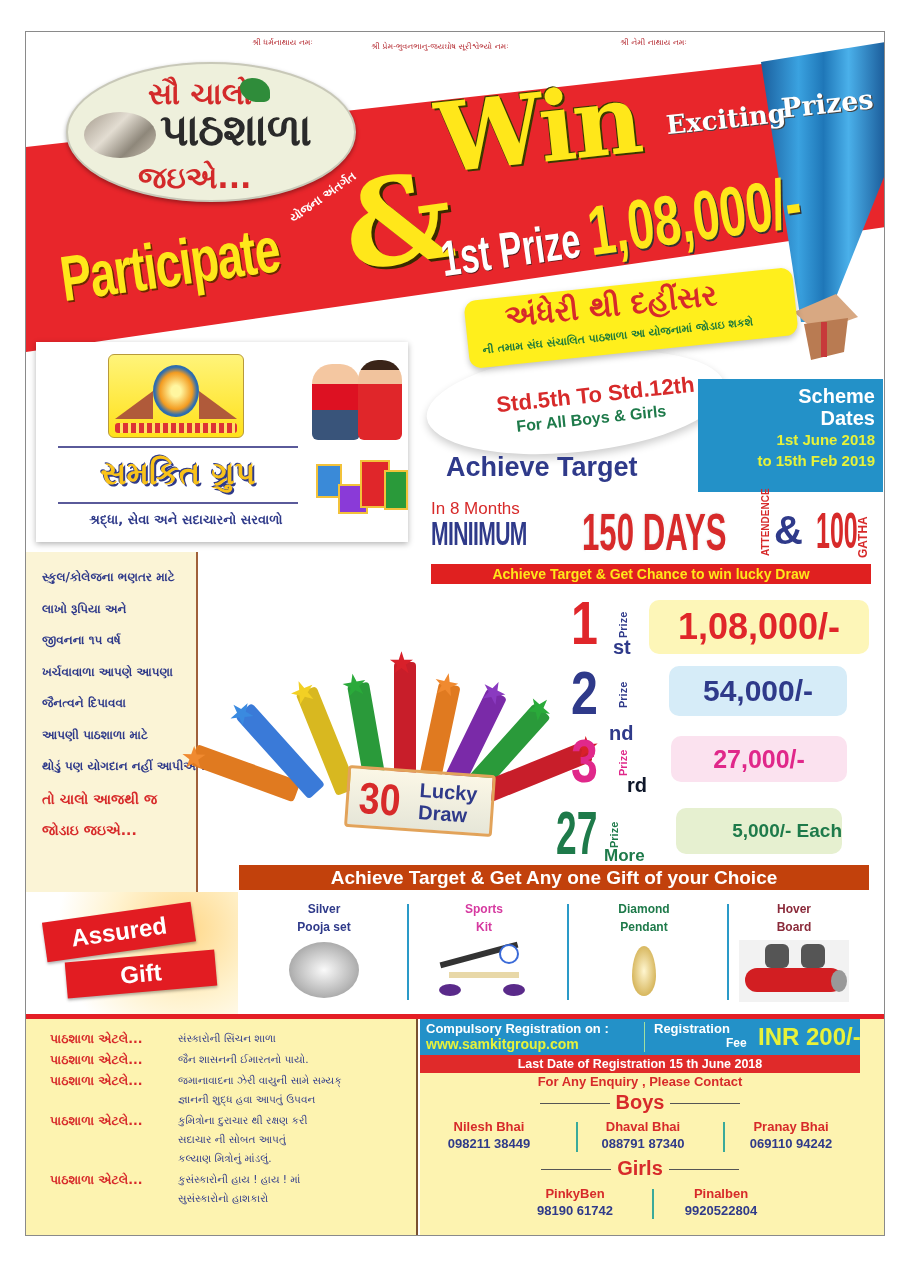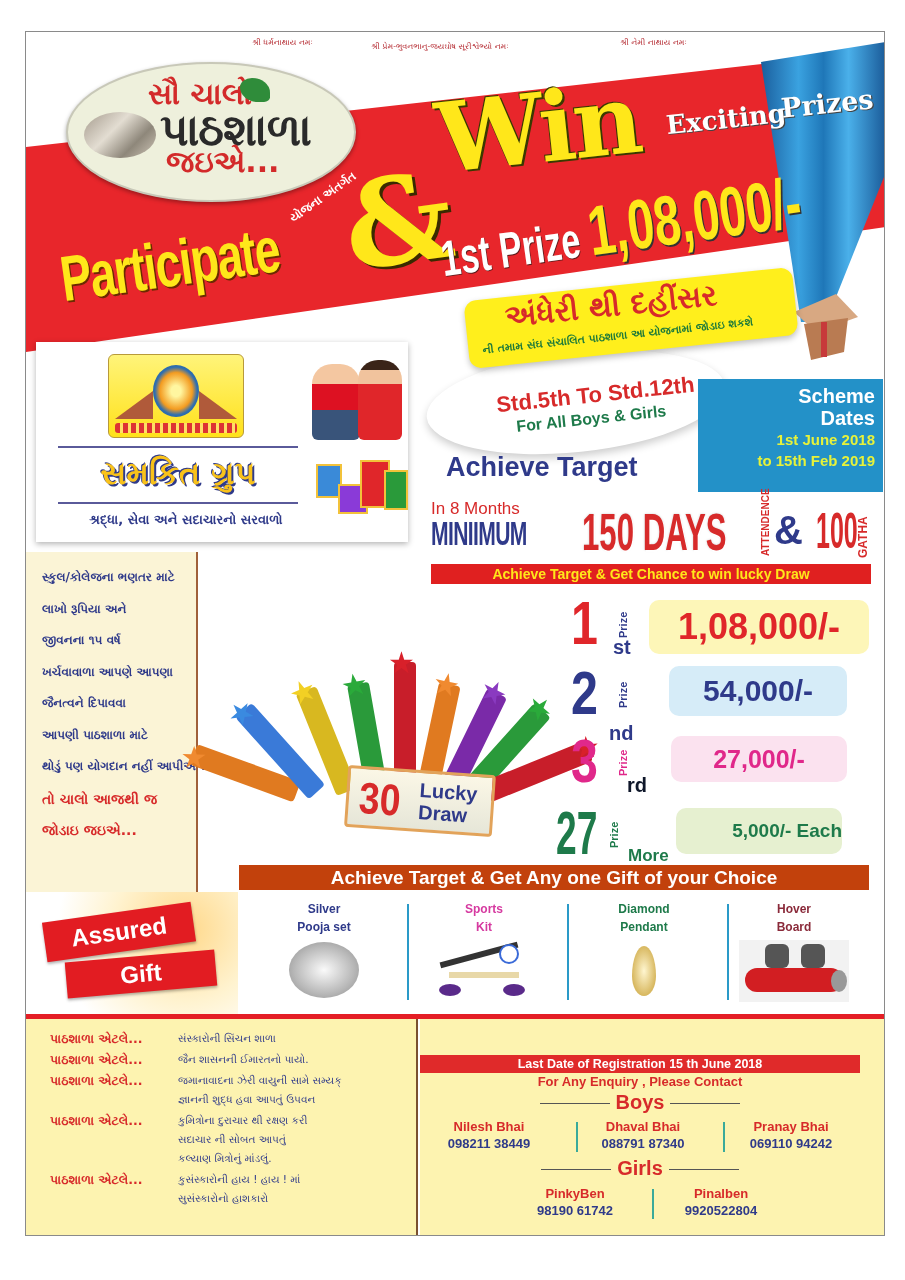--- a/index.html
+++ b/index.html
@@ -13,21 +13,21 @@
 
   
   .banner { position: absolute; left: 0; top: 0; width: 860px; height: 330px; }
   .banner svg { position: absolute; left: 0; top: 0; }
 
   .logo-oval { position: absolute; left: 40px; top: 30px; width: 290px; height: 140px; border-radius: 50%; background: #eef0dc; border: 2px solid #c8c8b8; box-shadow: 0 2px 4px rgba(0,0,0,0.35); }
   .logo-line1 { position: absolute; left: 80px; top: 12px; font-size: 30px; font-weight: bold; color: #d32a2a; font-family: "DejaVu Sans", sans-serif; }
   .logo-book { position: absolute; left: 172px; top: 14px; width: 30px; height: 24px; background: #2f8c3a; border-radius: 40% 60% 20% 60%; }
   .logo-photo { position: absolute; left: 16px; top: 48px; width: 72px; height: 46px; border-radius: 50%; background: linear-gradient(135deg,#a49a8c,#e3ddd2 40%,#8e877a 70%,#cfc6b8); }
   .logo-line2 { position: absolute; left: 92px; top: 40px; font-size: 44px; font-weight: bold; color: #2a2a2a; letter-spacing: -1px; font-family: "DejaVu Sans", sans-serif; }
-  .logo-line3 { position: absolute; left: 70px; top: 80px; font-size: 30px; font-weight: bold; color: #d32a2a; font-family: "DejaVu Sans", sans-serif; margin-left: 28px; }
+  .logo-line3 { position: absolute; left: 70px; top: 96px; font-size: 30px; font-weight: bold; color: #d32a2a; font-family: "DejaVu Sans", sans-serif; }
   .yojna { position: absolute; left: 258px; top: 158px; font-size: 12px; font-weight: bold; color: #fff; transform: rotate(-35deg); font-family: "DejaVu Sans", sans-serif; }
 
   .participate { position: absolute; left: 40px; top: 210px; font-family: "Liberation Sans", sans-serif; font-weight: bold; font-size: 64px; color: #ffe71a; letter-spacing: -2px; transform: rotate(-8deg) scaleX(0.72); transform-origin: left bottom; text-shadow: 2px 2px 0 #6b2a00; }
   .ampersand { position: absolute; left: 318px; top: 118px; font-family: "DejaVu Serif", serif; font-weight: bold; font-size: 120px; color: #ffe71a; text-shadow: 3px 3px 0 #3a2a00; transform: rotate(-8deg); }
   .win { position: absolute; left: 410px; top: 40px; font-family: "DejaVu Serif", serif; font-weight: bold; font-size: 96px; color: #ffe71a; letter-spacing: -3px; text-shadow: 2px 2px 0 #3a3a00, -1px -1px 0 #3a3a00; transform: rotate(-6deg); }
   .exciting { position: absolute; left: 640px; top: 72px; font-family: "DejaVu Serif", serif; font-weight: bold; font-size: 26px; color: #fff; text-shadow: 1px 1px 0 #444; transform: rotate(-6deg); }
   .prizes { position: absolute; left: 755px; top: 56px; font-family: "DejaVu Serif", serif; font-weight: bold; font-size: 27px; color: #fff; text-shadow: 1px 1px 0 #444; transform: rotate(-6deg); }
   .first-prize { position: absolute; left: 420px; top: 180px; font-family: "Liberation Sans", sans-serif; font-weight: bold; font-size: 50px; color: #fff; transform: rotate(-8deg) scaleX(0.68); transform-origin: left bottom; white-space: nowrap; text-shadow: 1px 1px 0 #5a1a1a; }
   .first-prize .amt { color: #ffe71a; font-size: 70px; text-shadow: 2px 2px 0 #333; }
 
@@ -286,21 +286,21 @@
   </div>
   <div class="prize-row" style="left:545px;top:698px;">
     <div class="prize-num" style="left:0;top:0;color:#e0288a;">3</div>
     <div class="prize-word" style="left:46px;top:46px;color:#e0288a;">Prize</div>
     <div class="prize-sfx" style="left:56px;top:44px;color:#0f172a;">rd</div>
     <div class="prize-pill" style="left:100px;top:6px;width:176px;height:46px;background:#fbe2ef;color:#e0288a;font-size:25px;line-height:46px;">27,000/-</div>
   </div>
   <div class="prize-row" style="left:530px;top:770px;">
     <div class="prize-num" style="left:0;top:0;color:#1e7a4a;transform:scaleX(0.6);">27</div>
     <div class="prize-word" style="left:52px;top:46px;color:#1e7a4a;">Prize</div>
-    <div class="prize-sfx" style="left:48px;top:44px;color:#1e7a4a;font-size:17px;margin-left:24px;">More</div>
+    <div class="prize-sfx" style="left:48px;top:44px;color:#1e7a4a;font-size:17px;">More</div>
     <div class="prize-pill" style="left:120px;top:6px;width:166px;height:46px;background:#e6f0d0;color:#1e7a4a;font-size:19px;line-height:46px;text-align:right;">5,000/- Each</div>
   </div>
 
   <div class="gift-bar">Achieve Target &amp; Get Any one Gift  of your Choice</div>
   <div class="assured">
     <div class="ribbon" style="left:18px;top:20px;width:150px;height:40px;font-size:24px;line-height:40px;transform:rotate(-8deg);">Assured</div>
     <div class="ribbon" style="left:40px;top:64px;width:150px;height:36px;font-size:24px;line-height:36px;transform:rotate(-5deg);">Gift</div>
   </div>
   <div class="gift-items">
     <div class="gift-item" style="left:10px;">
@@ -369,20 +369,28 @@
 કલ્યાણ મિત્રોનું માંડલું.</div>
     </div>
     <div class="ps-row">
       <div class="ps-key">પાઠશાળા એટલે...</div>
         <div class="ps-val">કુસંસ્કારોની હાય ! હાય ! માં
 સુસંસ્કારોનો હાશકારો</div>
     </div>
   </div>
 
   <div class="reg">
+    <div class="reg-top">
+      <div class="reg-l1">Compulsory Registration on :</div>
+      <div class="reg-l2">www.samkitgroup.com</div>
+      <div class="reg-div"></div>
+      <div class="reg-fee1">Registration</div>
+      <div class="reg-fee2">Fee</div>
+      <div class="reg-inr">INR 200/-</div>
+    </div>
     <div class="reg-last">Last Date of Registration 15 th June 2018</div>
     <div class="enquiry">For Any Enquiry , Please Contact</div>
     <div class="group-head" style="top:72px;">
       <span class="line"></span><span>Boys</span><span class="line"></span>
     </div>
     <div class="contact" style="left:4px;top:100px;">
       <div class="c-name">Nilesh Bhai</div>
       <div class="c-phone">098211 38449</div>
     </div>
     <div class="c-div" style="left:156px;top:103px;"></div>

